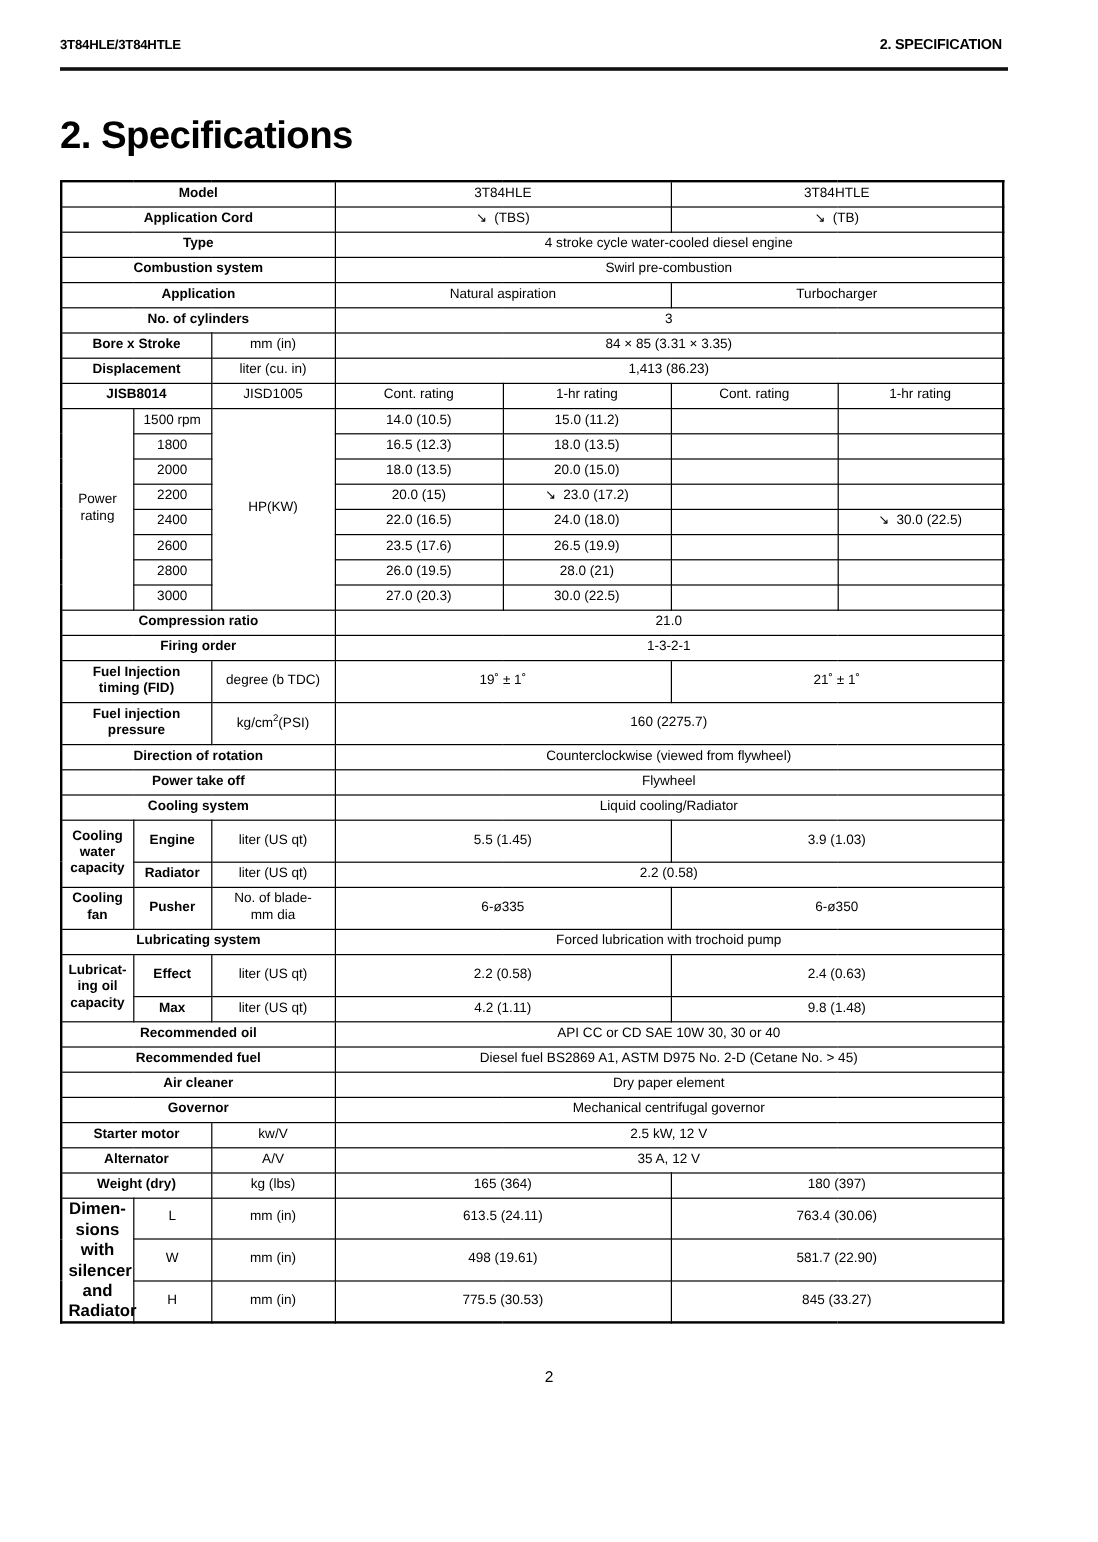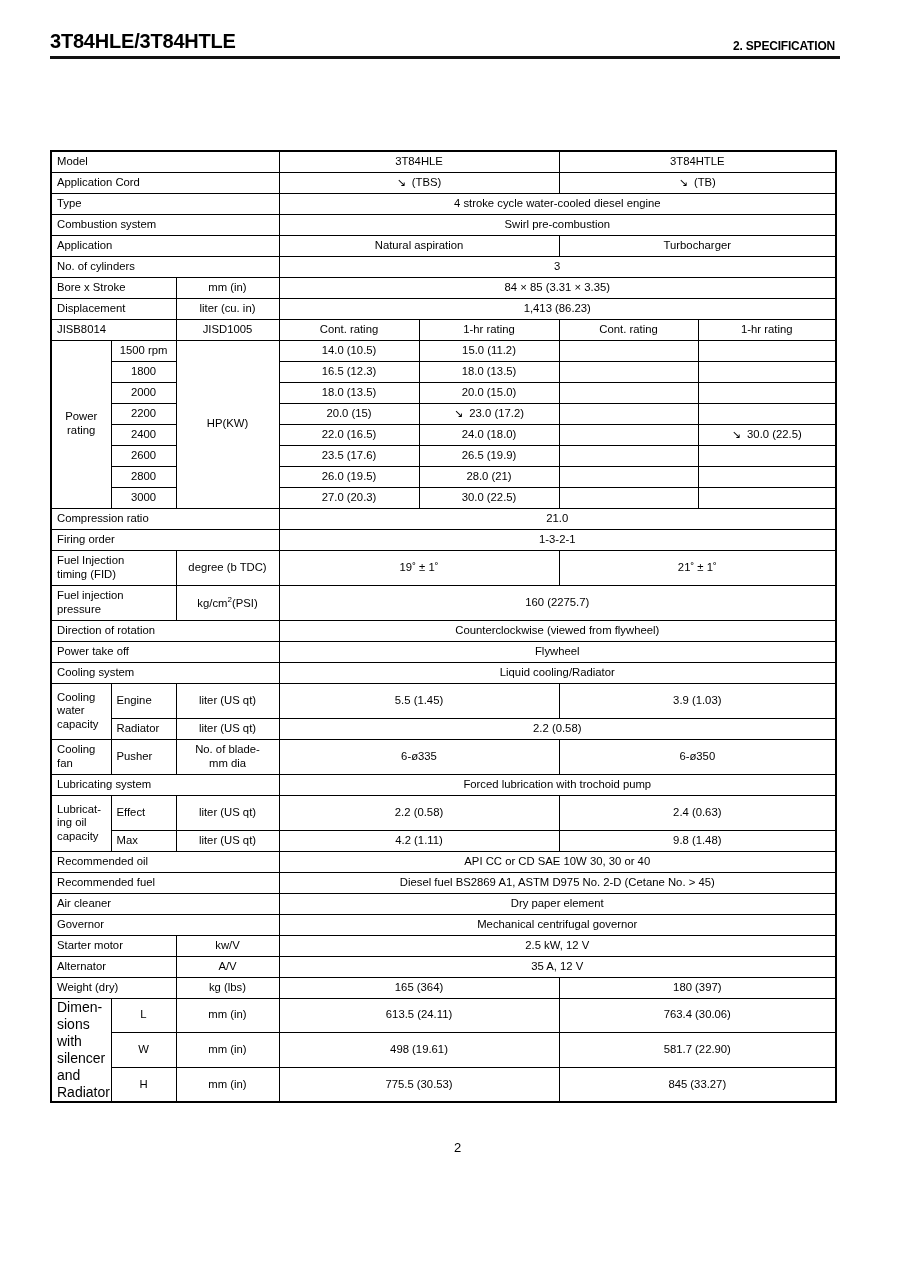--- a/index.html
+++ b/index.html
@@ -10,21 +10,21 @@
     color:#000;
     -webkit-font-smoothing:none;
   }
   .page{position:relative;width:915px;height:1285px;overflow:hidden;}
 
   
   .runhead{
     position:absolute;left:50px;top:30px;width:785px;
     display:flex;justify-content:space-between;align-items:flex-end;
   }
-  .runhead .left{font-size:20px;font-weight:bold;letter-spacing:-0.2px;}
+  .runhead .left{font-size:11px;font-weight:bold;letter-spacing:-0.2px;}
   .runhead .right{font-size:12px;font-weight:bold;letter-spacing:-0.2px;}
   .rule{
     position:absolute;left:50px;top:56px;width:790px;height:3px;
     background:#111;
   }
 
   
   .title{
     position:absolute;left:50px;top:94px;
     font-size:32px;font-weight:bold;letter-spacing:-0.5px;
@@ -39,21 +39,21 @@
     font-size:11.3px;
   }
   .spec td{
     border:1px solid #000;
     padding:0 5px;
     vertical-align:middle;
     line-height:1.22;
     height:21px;
     box-sizing:border-box;
   }
-  .spec td.lab{text-align:left;}
+  .spec td.lab{text-align:center;font-weight:bold;}
   .spec td.ctr{text-align:center;}
   .spec td.multi{line-height:1.18;padding-top:1px;padding-bottom:1px;}
   .tall2{height:35px;}
   .dimlab{line-height:1.15;font-size:14px;}
   .arrow{display:inline-block;margin-right:6px;font-size:11px;}
   .nowrap{white-space:nowrap;}
 
   
   .spec{border:2px solid #000;}
 
@@ -67,20 +67,21 @@
 <body>
 
 <div class="page">
 
   <div class="runhead">
     <div class="left">3T84HLE/3T84HTLE</div>
     <div class="right">2. SPECIFICATION</div>
   </div>
   <div class="rule"></div>
 
+  <div class="title">2. Specifications</div>
 
   <table class="spec">
     <colgroup>
       <col style="width:60px">
       <col style="width:65px">
       <col style="width:103px">
       <col style="width:140px">
       <col style="width:140px">
       <col style="width:139px">
       <col style="width:138px">

